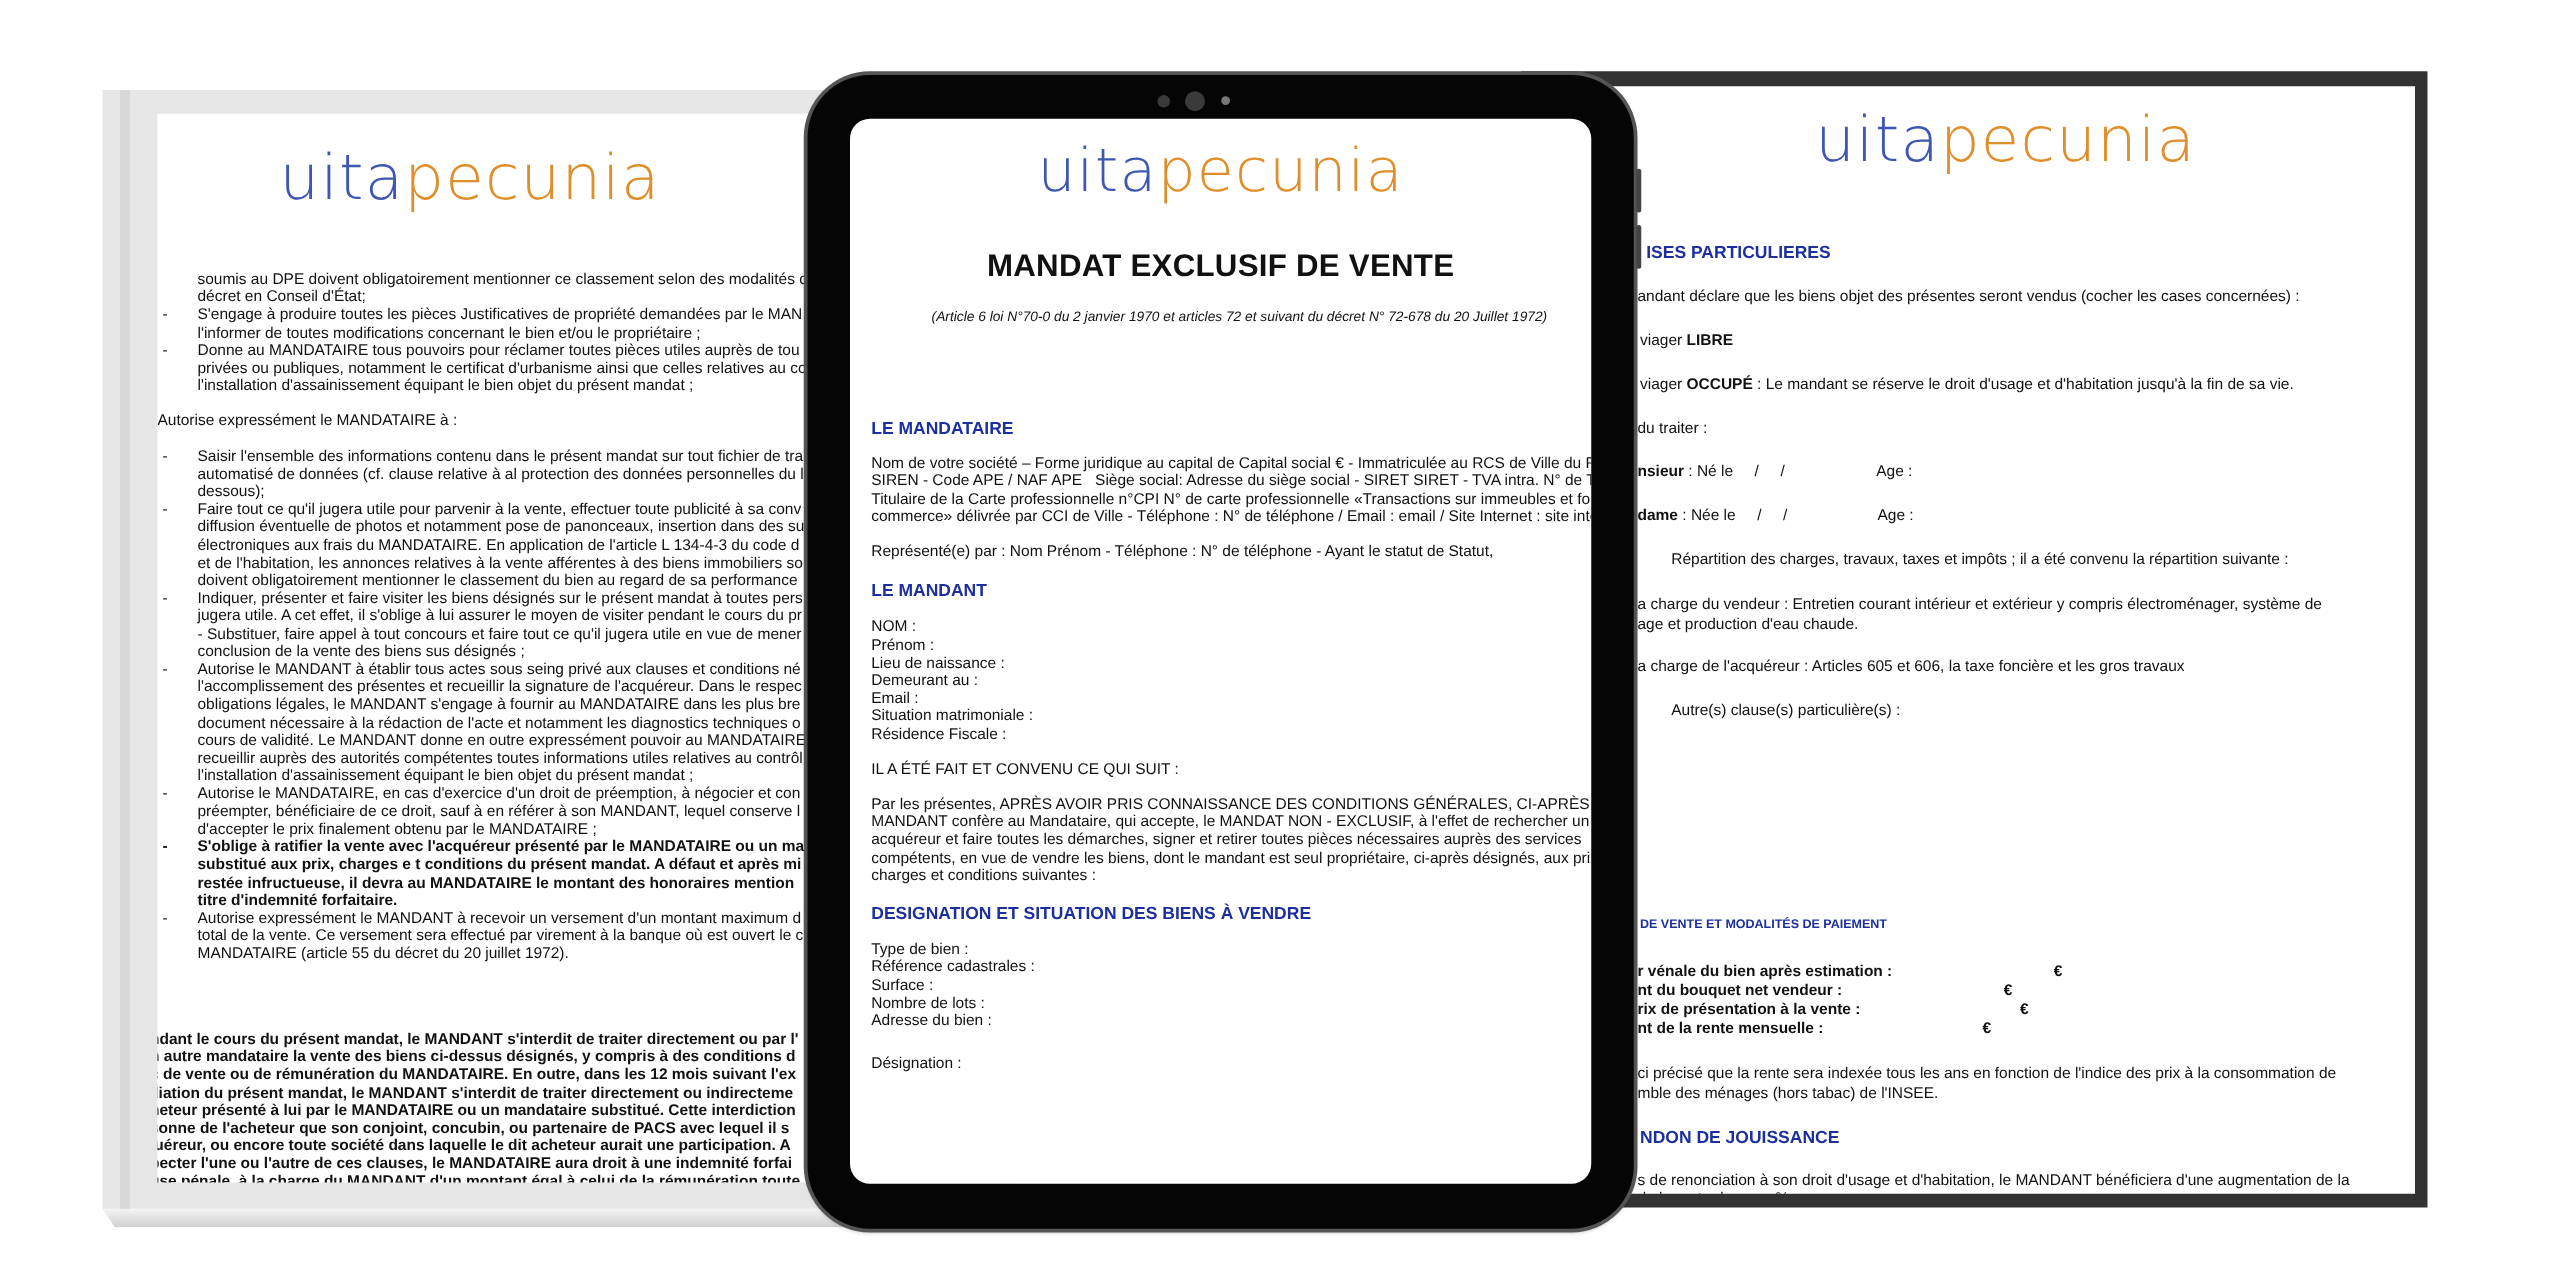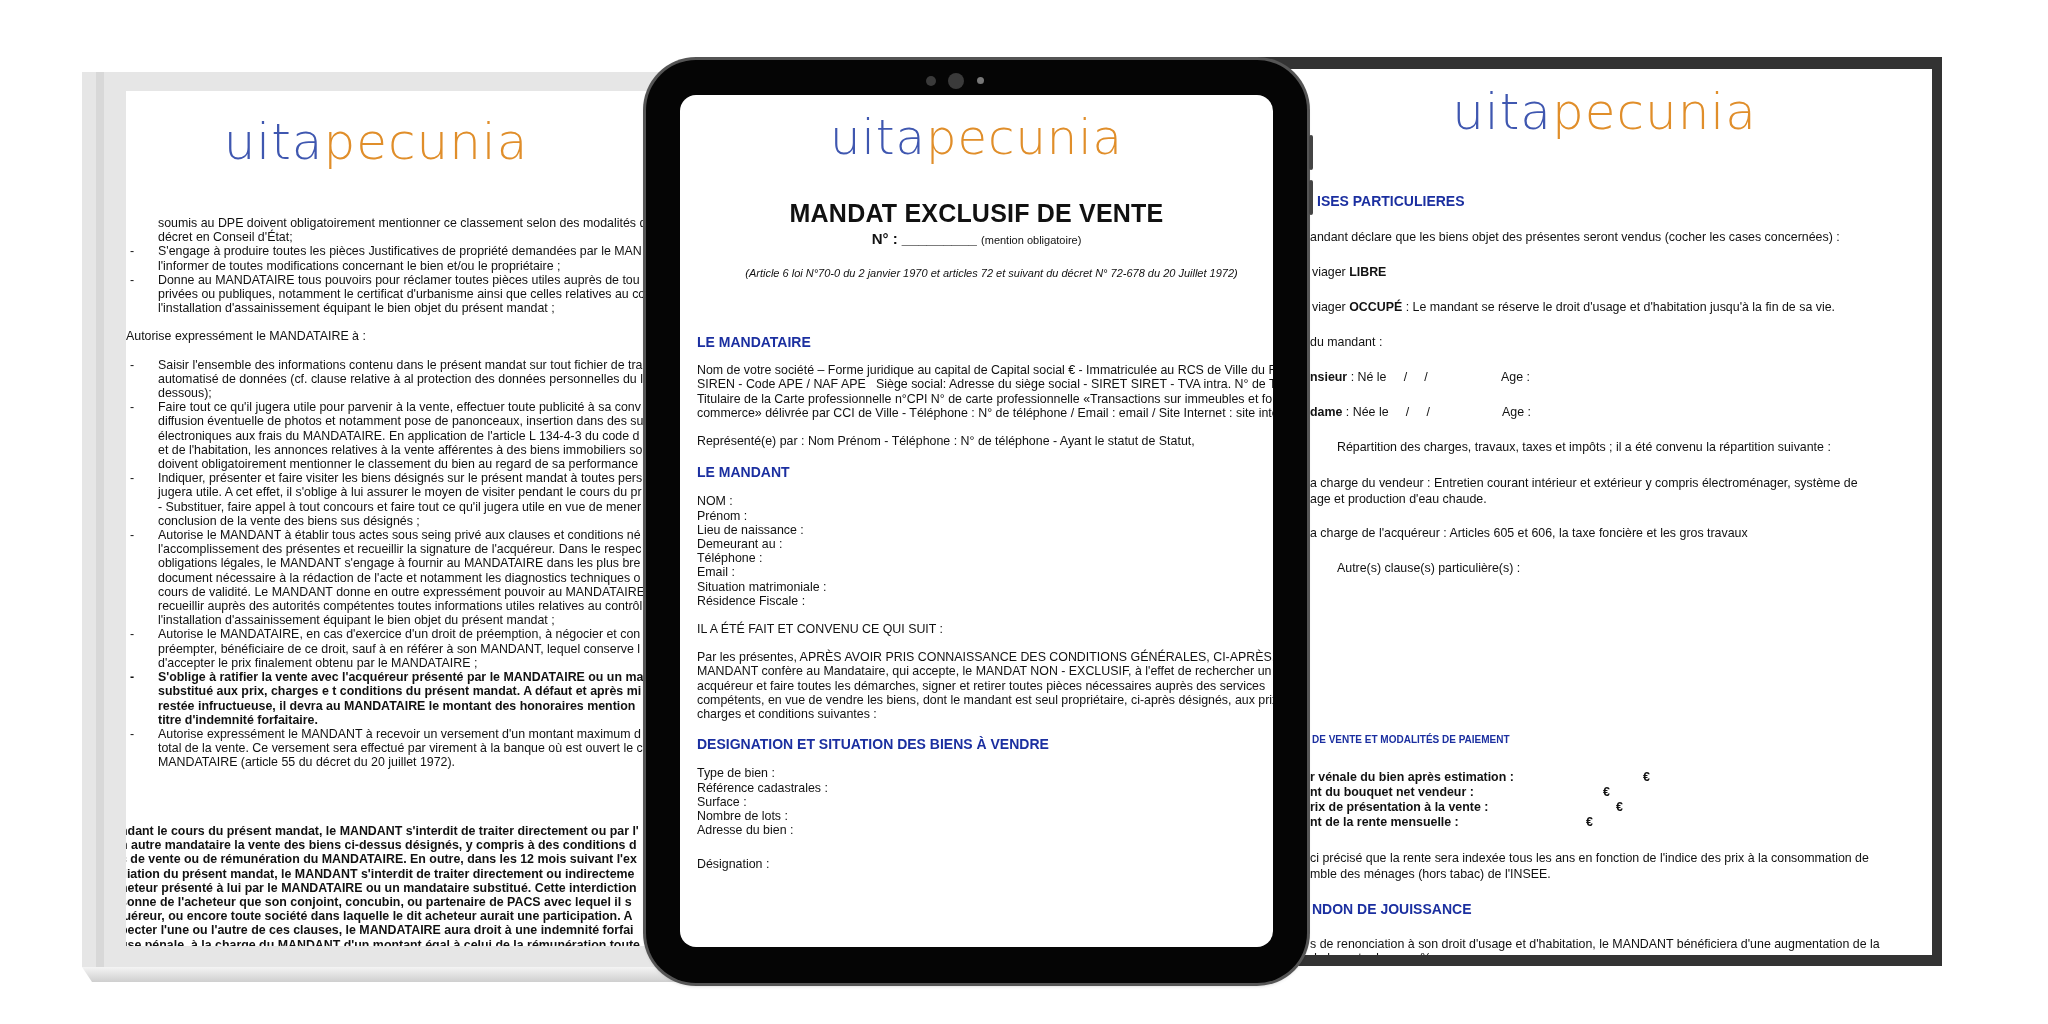--- a/index.html
+++ b/index.html
@@ -184,21 +184,21 @@
 </div>
 
 <div id="right-doc">
   <div class="page">
     <div class="logo"><span class="vita">uita</span><span class="pecunia">pecunia</span></div>
     <div class="content">
       <div class="abs h-blue" style="left:100px;top:124px;font-size:14px;">ISES PARTICULIERES</div>
       <div class="abs" style="left:93px;top:161px;">andant déclare que les biens objet des présentes seront vendus (cocher les cases concernées) :</div>
       <div class="abs" style="left:95px;top:196px;"><span>viager </span><b>LIBRE</b></div>
       <div class="abs" style="left:95px;top:231px;"><span>viager </span><b>OCCUPÉ</b><span> : Le mandant se réserve le droit d'usage et d'habitation jusqu'à la fin de sa vie.</span></div>
-      <div class="abs" style="left:93px;top:266px;">du mandant :</div>
+      <div class="abs" style="left:93px;top:266px;">du traiter :</div>
       <div class="abs" style="left:93px;top:301px;"><b>nsieur</b><span style="white-space:pre"> : Né le     /     /</span></div>
       <div class="abs" style="left:284px;top:301px;">Age :</div>
       <div class="abs" style="left:93px;top:336px;"><b>dame</b><span style="white-space:pre"> : Née le     /     /</span></div>
       <div class="abs" style="left:285px;top:336px;">Age :</div>
       <div class="abs" style="left:120px;top:371px;">Répartition des charges, travaux, taxes et impôts ; il a été convenu la répartition suivante :</div>
       <div class="abs" style="left:93px;top:406px;line-height:16px;">
           <div>a charge du vendeur : Entretien courant intérieur et extérieur y compris électroménager, système de</div>
           <div>age et production d'eau chaude.</div>
         </div>
       <div class="abs" style="left:93px;top:457px;">a charge de l'acquéreur : Articles 605 et 606, la taxe foncière et les gros travaux</div>
@@ -230,42 +230,37 @@
   <div class="side-btn" style="top:75px;height:35px;"></div>
   <div class="side-btn" style="top:120px;height:35px;"></div>
   <div class="cam-row">
     <div class="cam" style="left:280px;top:3px;width:10px;height:10px;"></div>
     <div class="cam" style="left:302px;top:0;width:16px;height:16px;"></div>
     <div class="cam" style="left:331px;top:4px;width:7px;height:7px;background:#777;"></div>
   </div>
   <div class="screen">
     <div class="logo"><span class="vita">uita</span><span class="pecunia">pecunia</span></div>
     <div class="title">MANDAT EXCLUSIF DE VENTE</div>
-    <div class="numline">
-      <span>N° : _________</span>
-      <span class="mention">(mention obligatoire)</span>
-    </div>
     <div class="article">(Article 6 loi N°70-0 du 2 janvier 1970 et articles 72 et suivant du décret N° 72-678 du 20 Juillet 1972)</div>
     <div class="body" style="top:240px;">
       <div class="h-blue">LE MANDATAIRE</div>
       <div style="height:14px"></div>
       <div class="nowrap">Nom de votre société – Forme juridique au capital de Capital social € - Immatriculée au RCS de Ville du R</div>
       <div class="nowrap" style="white-space:pre">SIREN - Code APE / NAF APE   Siège social: Adresse du siège social - SIRET SIRET - TVA intra. N° de T</div>
       <div class="nowrap">Titulaire de la Carte professionnelle n°CPI N° de carte professionnelle «Transactions sur immeubles et fo</div>
       <div class="nowrap">commerce» délivrée par CCI de Ville - Téléphone : N° de téléphone / Email : email / Site Internet : site inte</div>
       <div style="height:14px"></div>
       <div class="nowrap">Représenté(e) par : Nom Prénom - Téléphone : N° de téléphone - Ayant le statut de Statut,</div>
       <div style="height:17px"></div>
       <div class="h-blue">LE MANDANT</div>
       <div style="height:15px"></div>
       <div>NOM :</div>
       <div>Prénom :</div>
       <div>Lieu de naissance :</div>
       <div>Demeurant au :</div>
-      <div>Téléphone :</div>
       <div>Email :</div>
       <div>Situation matrimoniale :</div>
       <div>Résidence Fiscale :</div>
       <div style="height:14px"></div>
       <div>IL A ÉTÉ FAIT ET CONVENU CE QUI SUIT :</div>
       <div style="height:14px"></div>
       <div class="nowrap">Par les présentes, APRÈS AVOIR PRIS CONNAISSANCE DES CONDITIONS GÉNÉRALES, CI-APRÈS,</div>
       <div class="nowrap">MANDANT confère au Mandataire, qui accepte, le MANDAT NON - EXCLUSIF, à l'effet de rechercher un</div>
       <div class="nowrap">acquéreur et faire toutes les démarches, signer et retirer toutes pièces nécessaires auprès des services</div>
       <div class="nowrap">compétents, en vue de vendre les biens, dont le mandant est seul propriétaire, ci-après désignés, aux prix</div>

